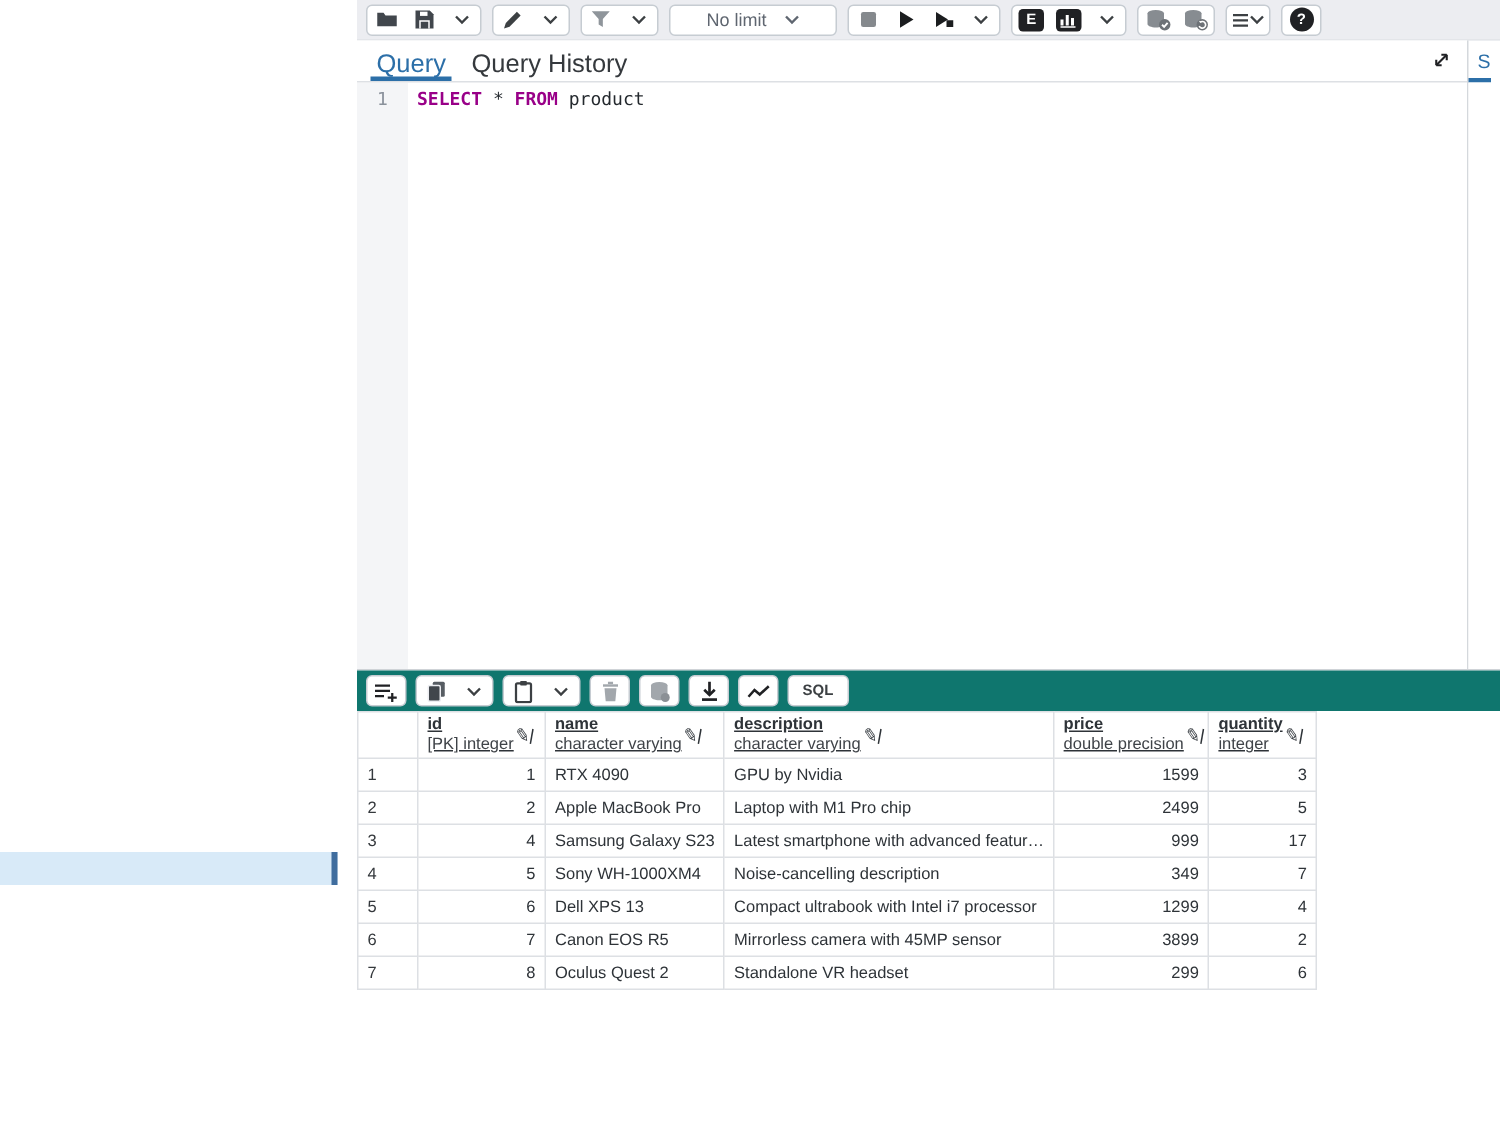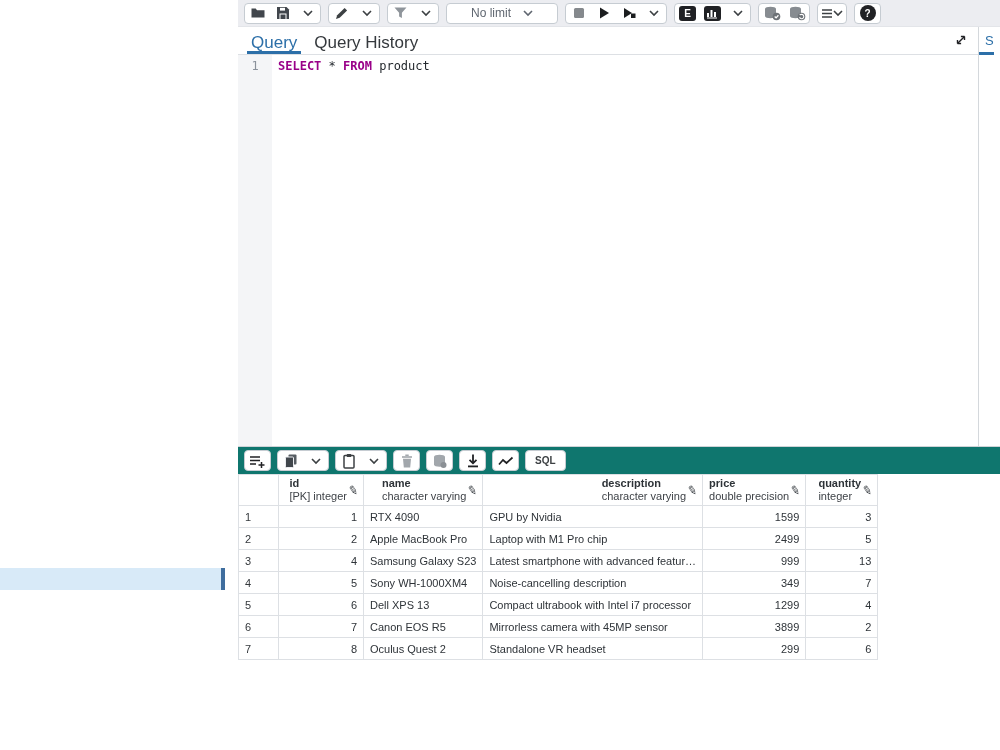--- a/index.html
+++ b/index.html
@@ -50,21 +50,21 @@
   .sql-btn { font-size:10px; font-weight:bold; color:#3c4043; padding:0 6px; }
 
   
   .gridwrap { background:#fff; flex:1; }
   table.grid { border-collapse:collapse; table-layout:fixed; font-size:11px; color:#2e3338; }
   table.grid th, table.grid td { border:1px solid #dde0e4; overflow:hidden; white-space:nowrap; }
   table.grid th { background:#fff; font-weight:normal; text-align:left; vertical-align:middle; padding:2px 4px 2px 6px; height:31px; }
   table.grid td { padding:3px 6px; height:22px; }
   td.r, th.r-head { text-align:right; }
   td.rownum { text-align:left; color:#34383c; padding-left:6px; }
-  .hwrap { display:flex; align-items:center; justify-content:flex-end; }
+  .hwrap { display:flex; align-items:center; justify-content:flex-start;text-decoration:underline; }
   .hname { font-weight:bold; color:#2e3338; line-height:13px; }
   .htype { color:#3f4348; line-height:13px; }
   .pencil { color:#3a3f44; font-size:12px; transform:rotate(-80deg) scaleX(-1); display:inline-block; margin-left:2px; }
 </style>
 </head>
 <body>
 
 <div class="stage">
 
   <div class="sidebar">
@@ -429,21 +429,21 @@
               <td>Laptop with M1 Pro chip</td>
               <td class="r">2499</td>
               <td class="r">5</td>
             </tr>
             <tr>
               <td class="rownum">3</td>
               <td class="r">4</td>
               <td>Samsung Galaxy S23</td>
               <td>Latest smartphone with advanced featur…</td>
               <td class="r">999</td>
-              <td class="r">13</td>
+              <td class="r">17</td>
             </tr>
             <tr>
               <td class="rownum">4</td>
               <td class="r">5</td>
               <td>Sony WH-1000XM4</td>
               <td>Noise-cancelling description</td>
               <td class="r">349</td>
               <td class="r">7</td>
             </tr>
             <tr>

